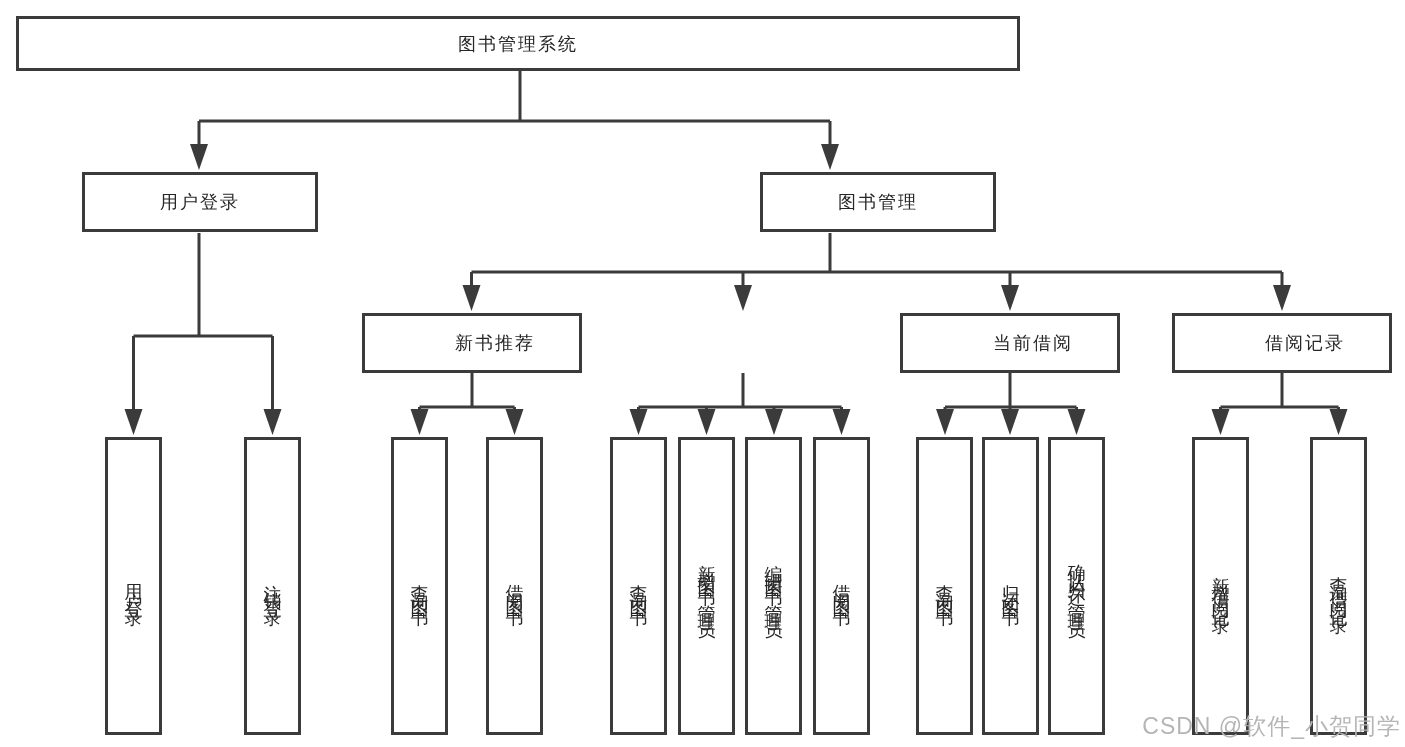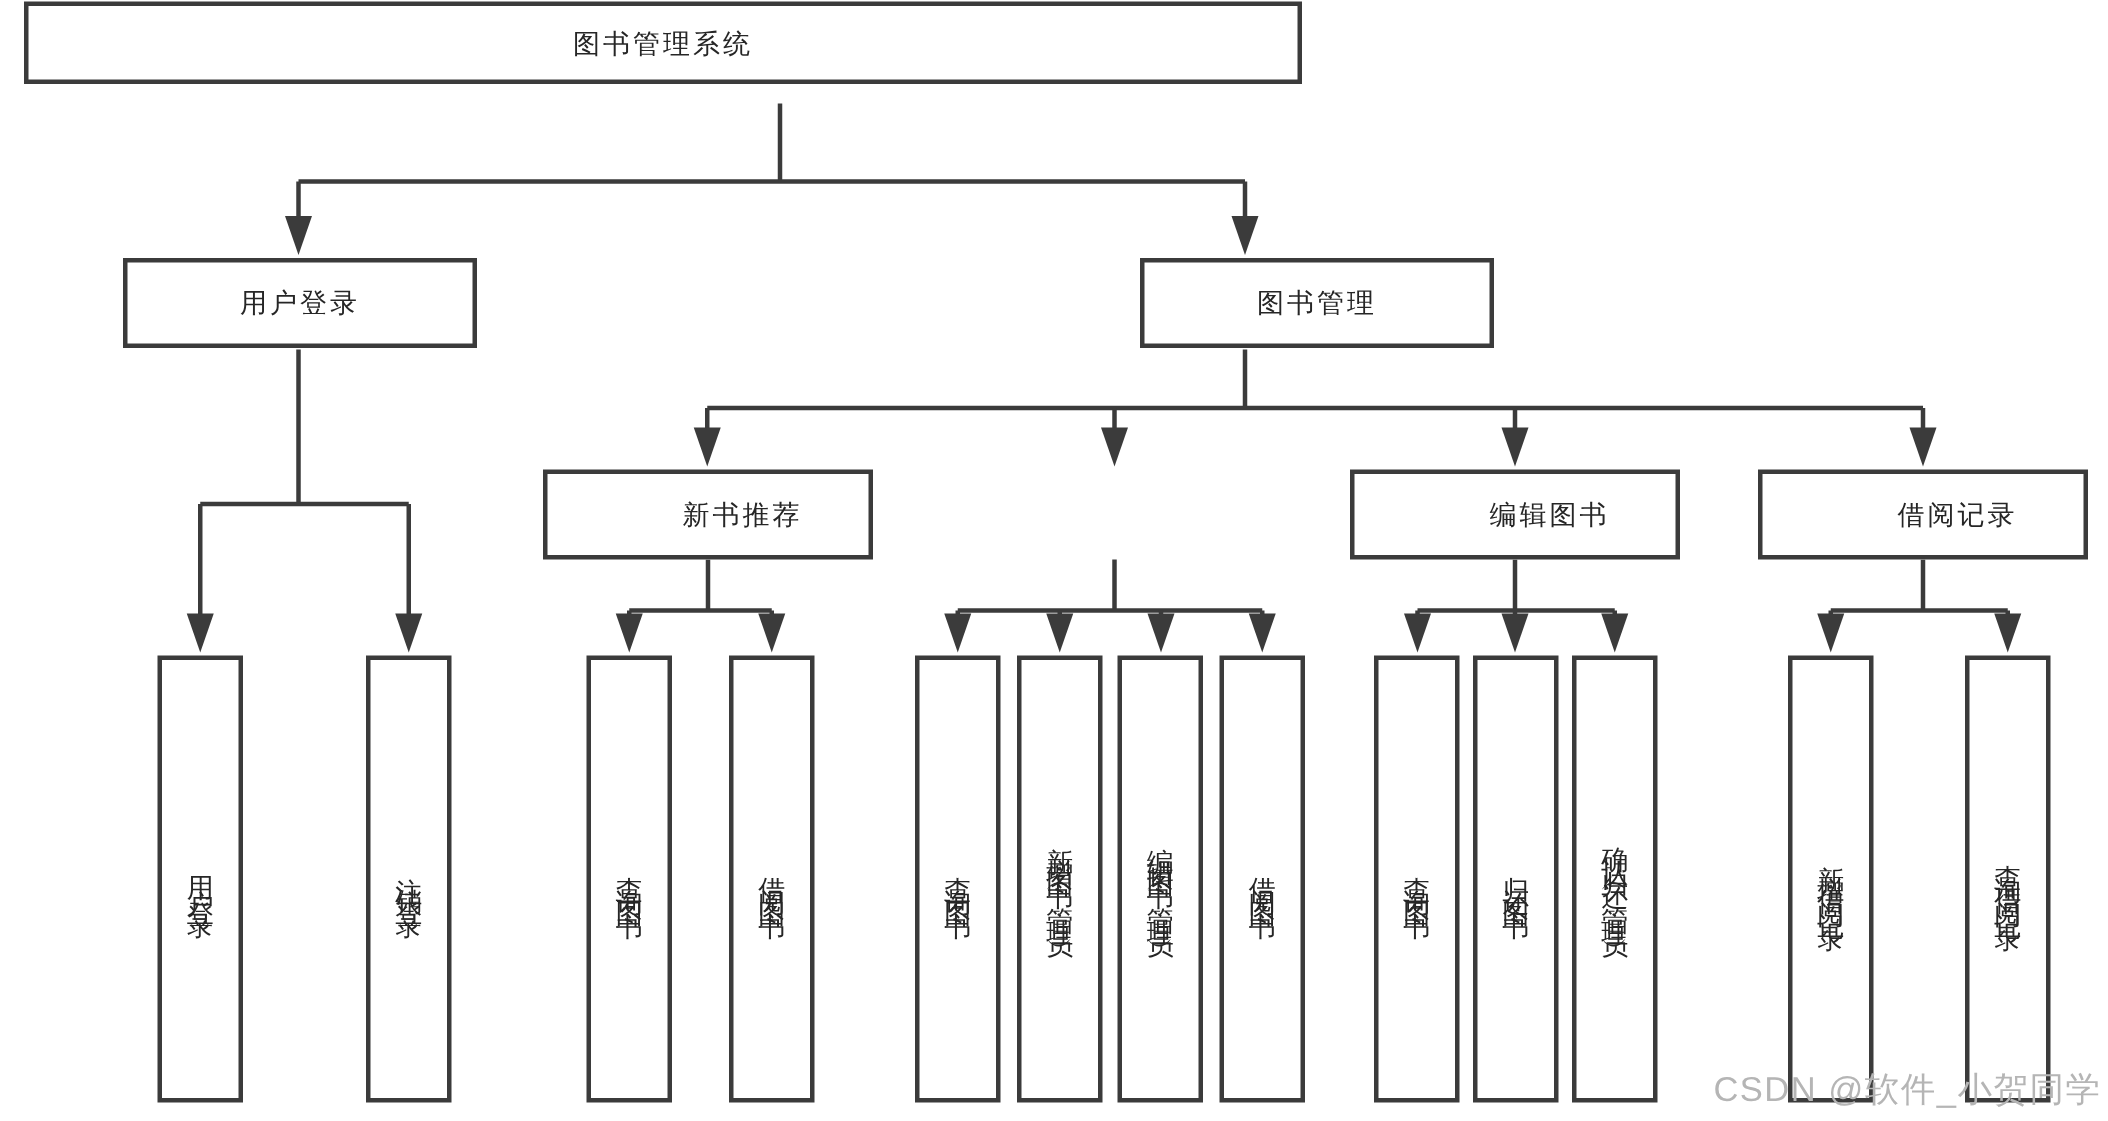--- a/index.html
+++ b/index.html
@@ -29,21 +29,21 @@
     background: #ffffff;
     color: #262626;
     display: flex;
     align-items: center;
     justify-content: center;
     z-index: 2;
     font-size: 18px;
     letter-spacing: 2px;
     white-space: nowrap;
   }
-  .node.root   { left: 16px;  top: 1px;  width: 852px; height: 55px; }
+  .node.root   { left: 16px;  top: 16px;  width: 1004px; height: 55px; }
   .node.lvl2   { top: 172px; width: 236px; height: 60px; }
   .node.lvl3   { top: 313px; width: 220px; height: 60px; padding-left: 46px; }
   .node.leaf {
     top: 437px;
     width: 57px;
     height: 298px;
     writing-mode: vertical-rl;
     text-orientation: mixed;
     letter-spacing: 0.45em;
     line-height: 1.0;
@@ -136,21 +136,21 @@
       <polygon points="1329.5,409 1347.5,409 1338.5,435"></polygon>
     </g>
   </svg>
 
   <div class="node root">图书管理系统</div>
 
   <div class="node lvl2" style="left:82px;">用户登录</div>
   <div class="node lvl2" style="left:712px;margin-left:48px;">图书管理</div>
 
   <div class="node lvl3" style="left:362px;">新书推荐</div>
-  <div class="node lvl3" style="left:900px;">编辑图书</div>
+  <div class="node lvl3" style="left:900px;">当前借阅</div>
   <div class="node lvl3" style="left:1172px;">借阅记录</div>
 
   <div class="node leaf" style="left:105px;">用户登录</div>
   <div class="node leaf" style="left:244px;">注销登录</div>
 
   <div class="node leaf" style="left:391px;">查询图书</div>
   <div class="node leaf" style="left:486px;">借阅图书</div>
 
   <div class="node leaf" style="left:610px;">查询图书</div>
   <div class="node leaf" style="left:678px;">新增图书（管理员）</div>

